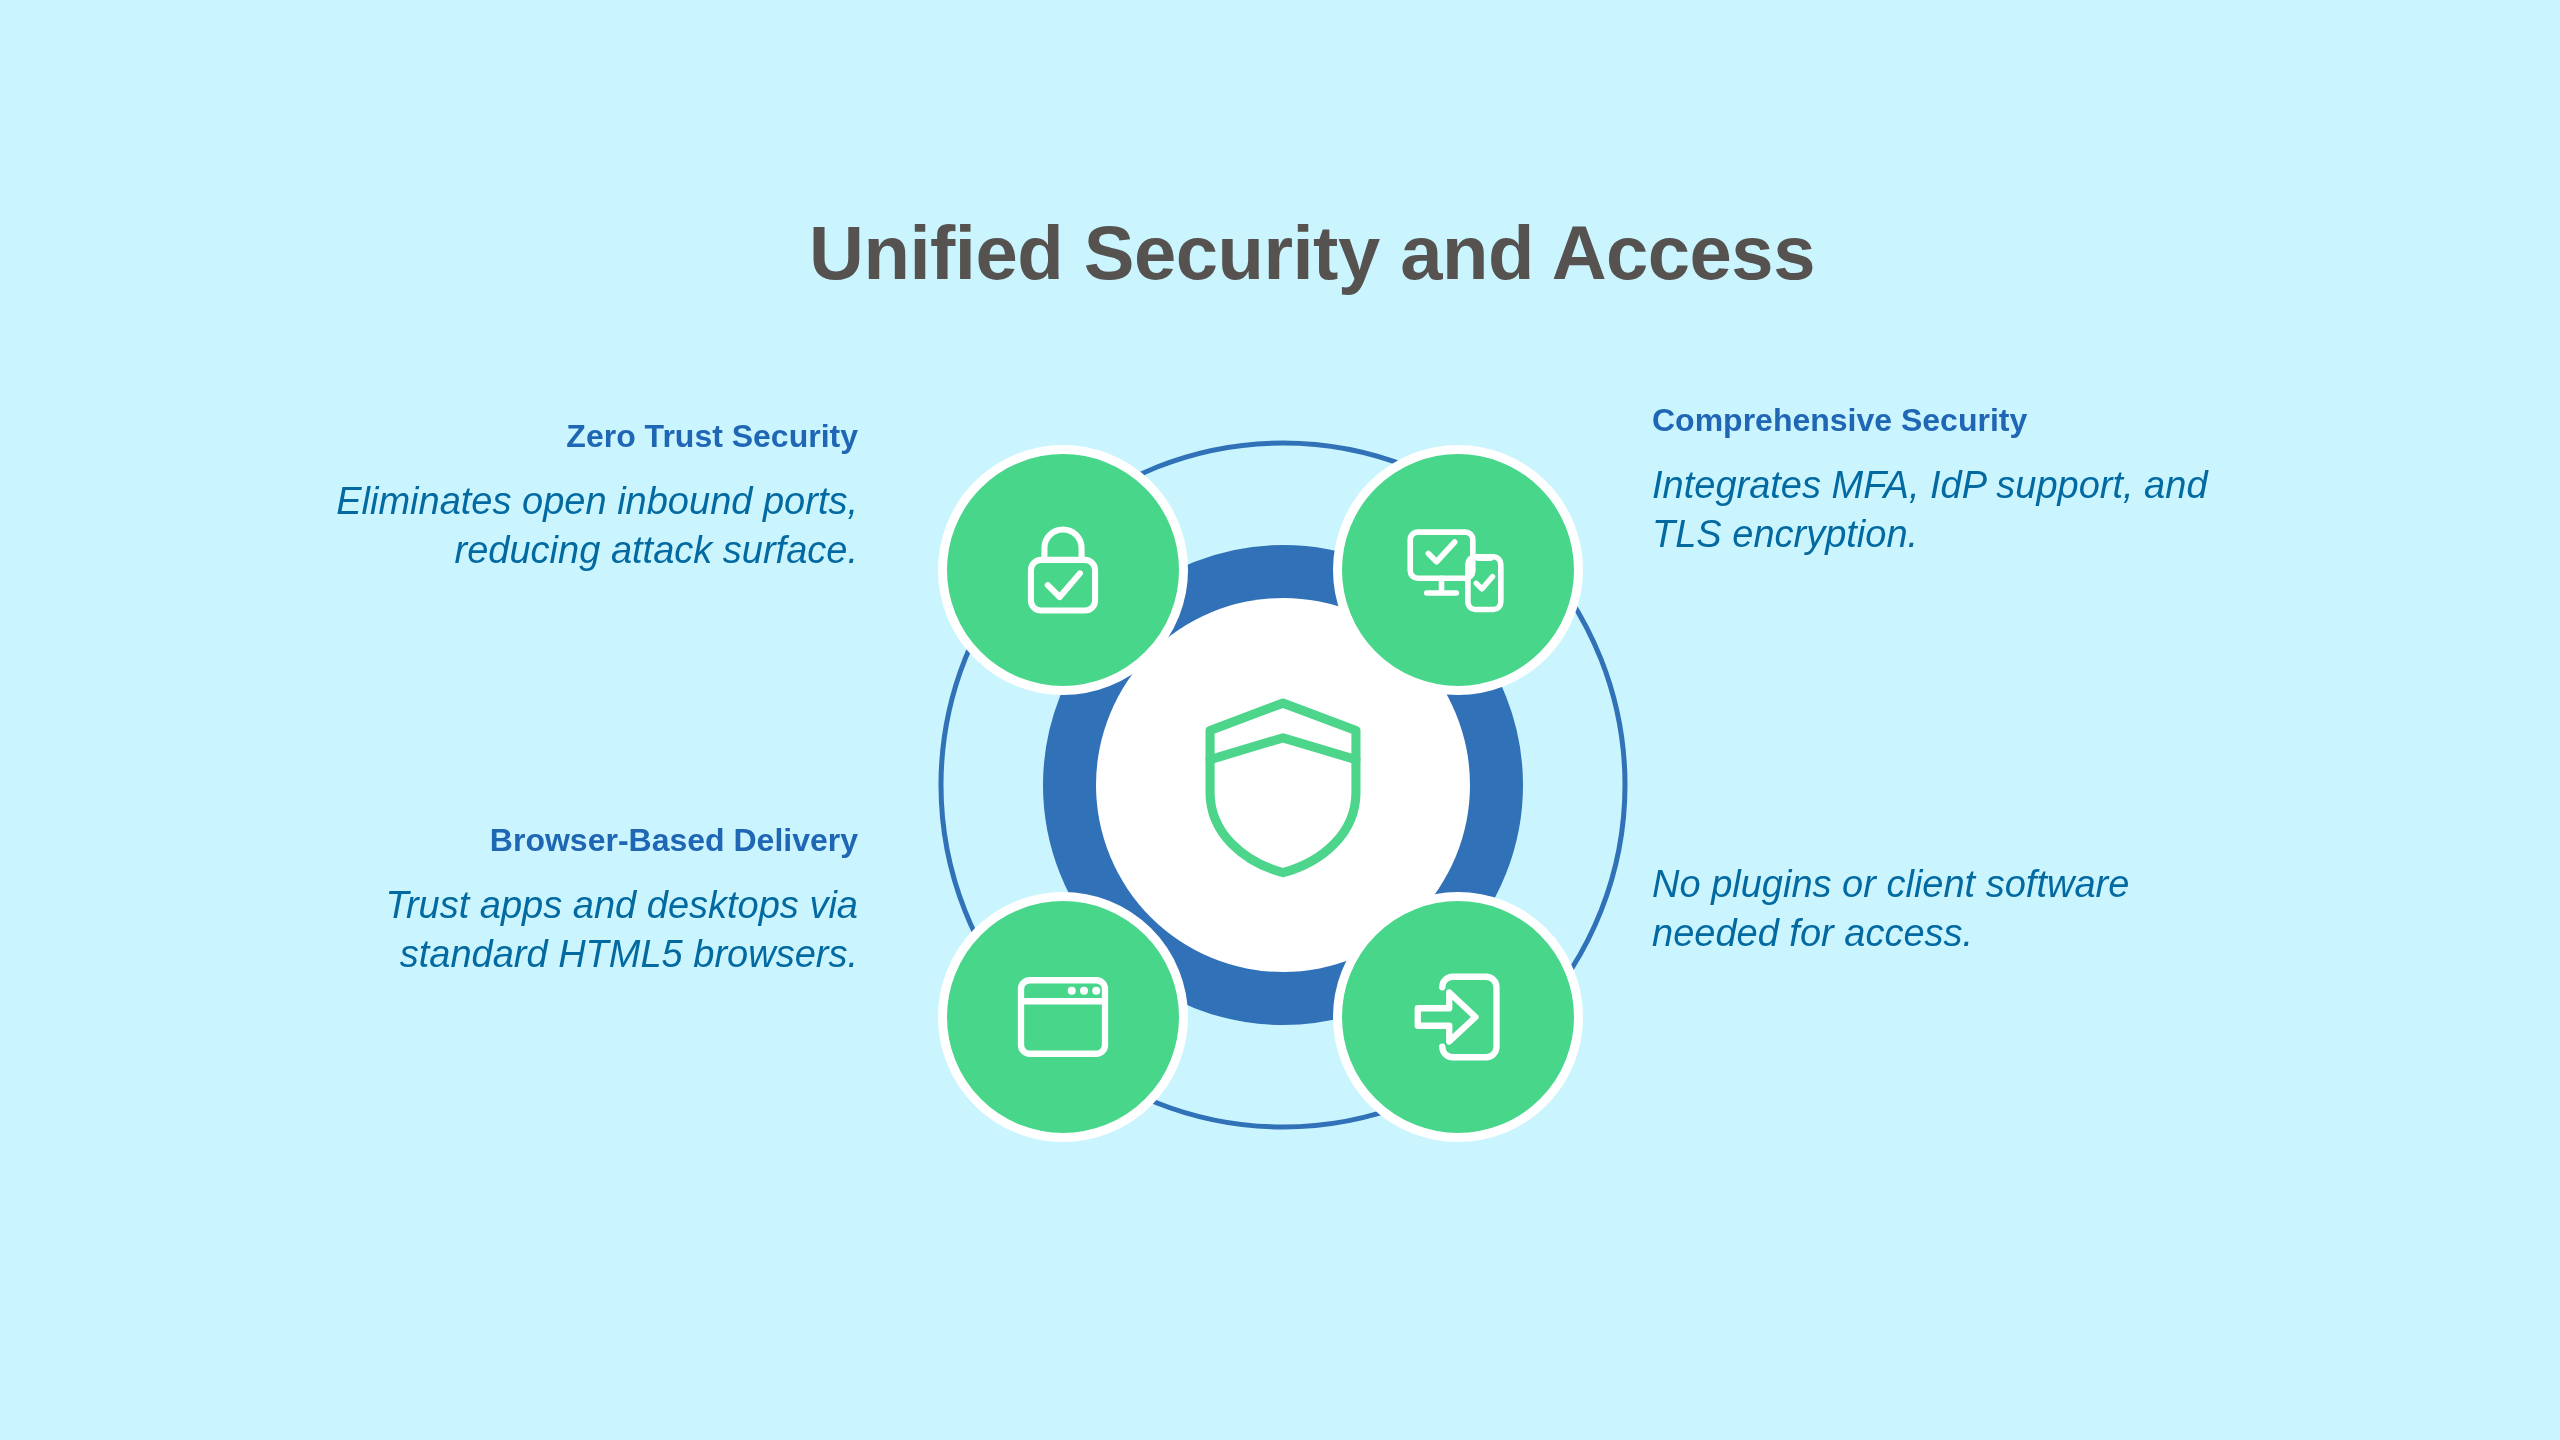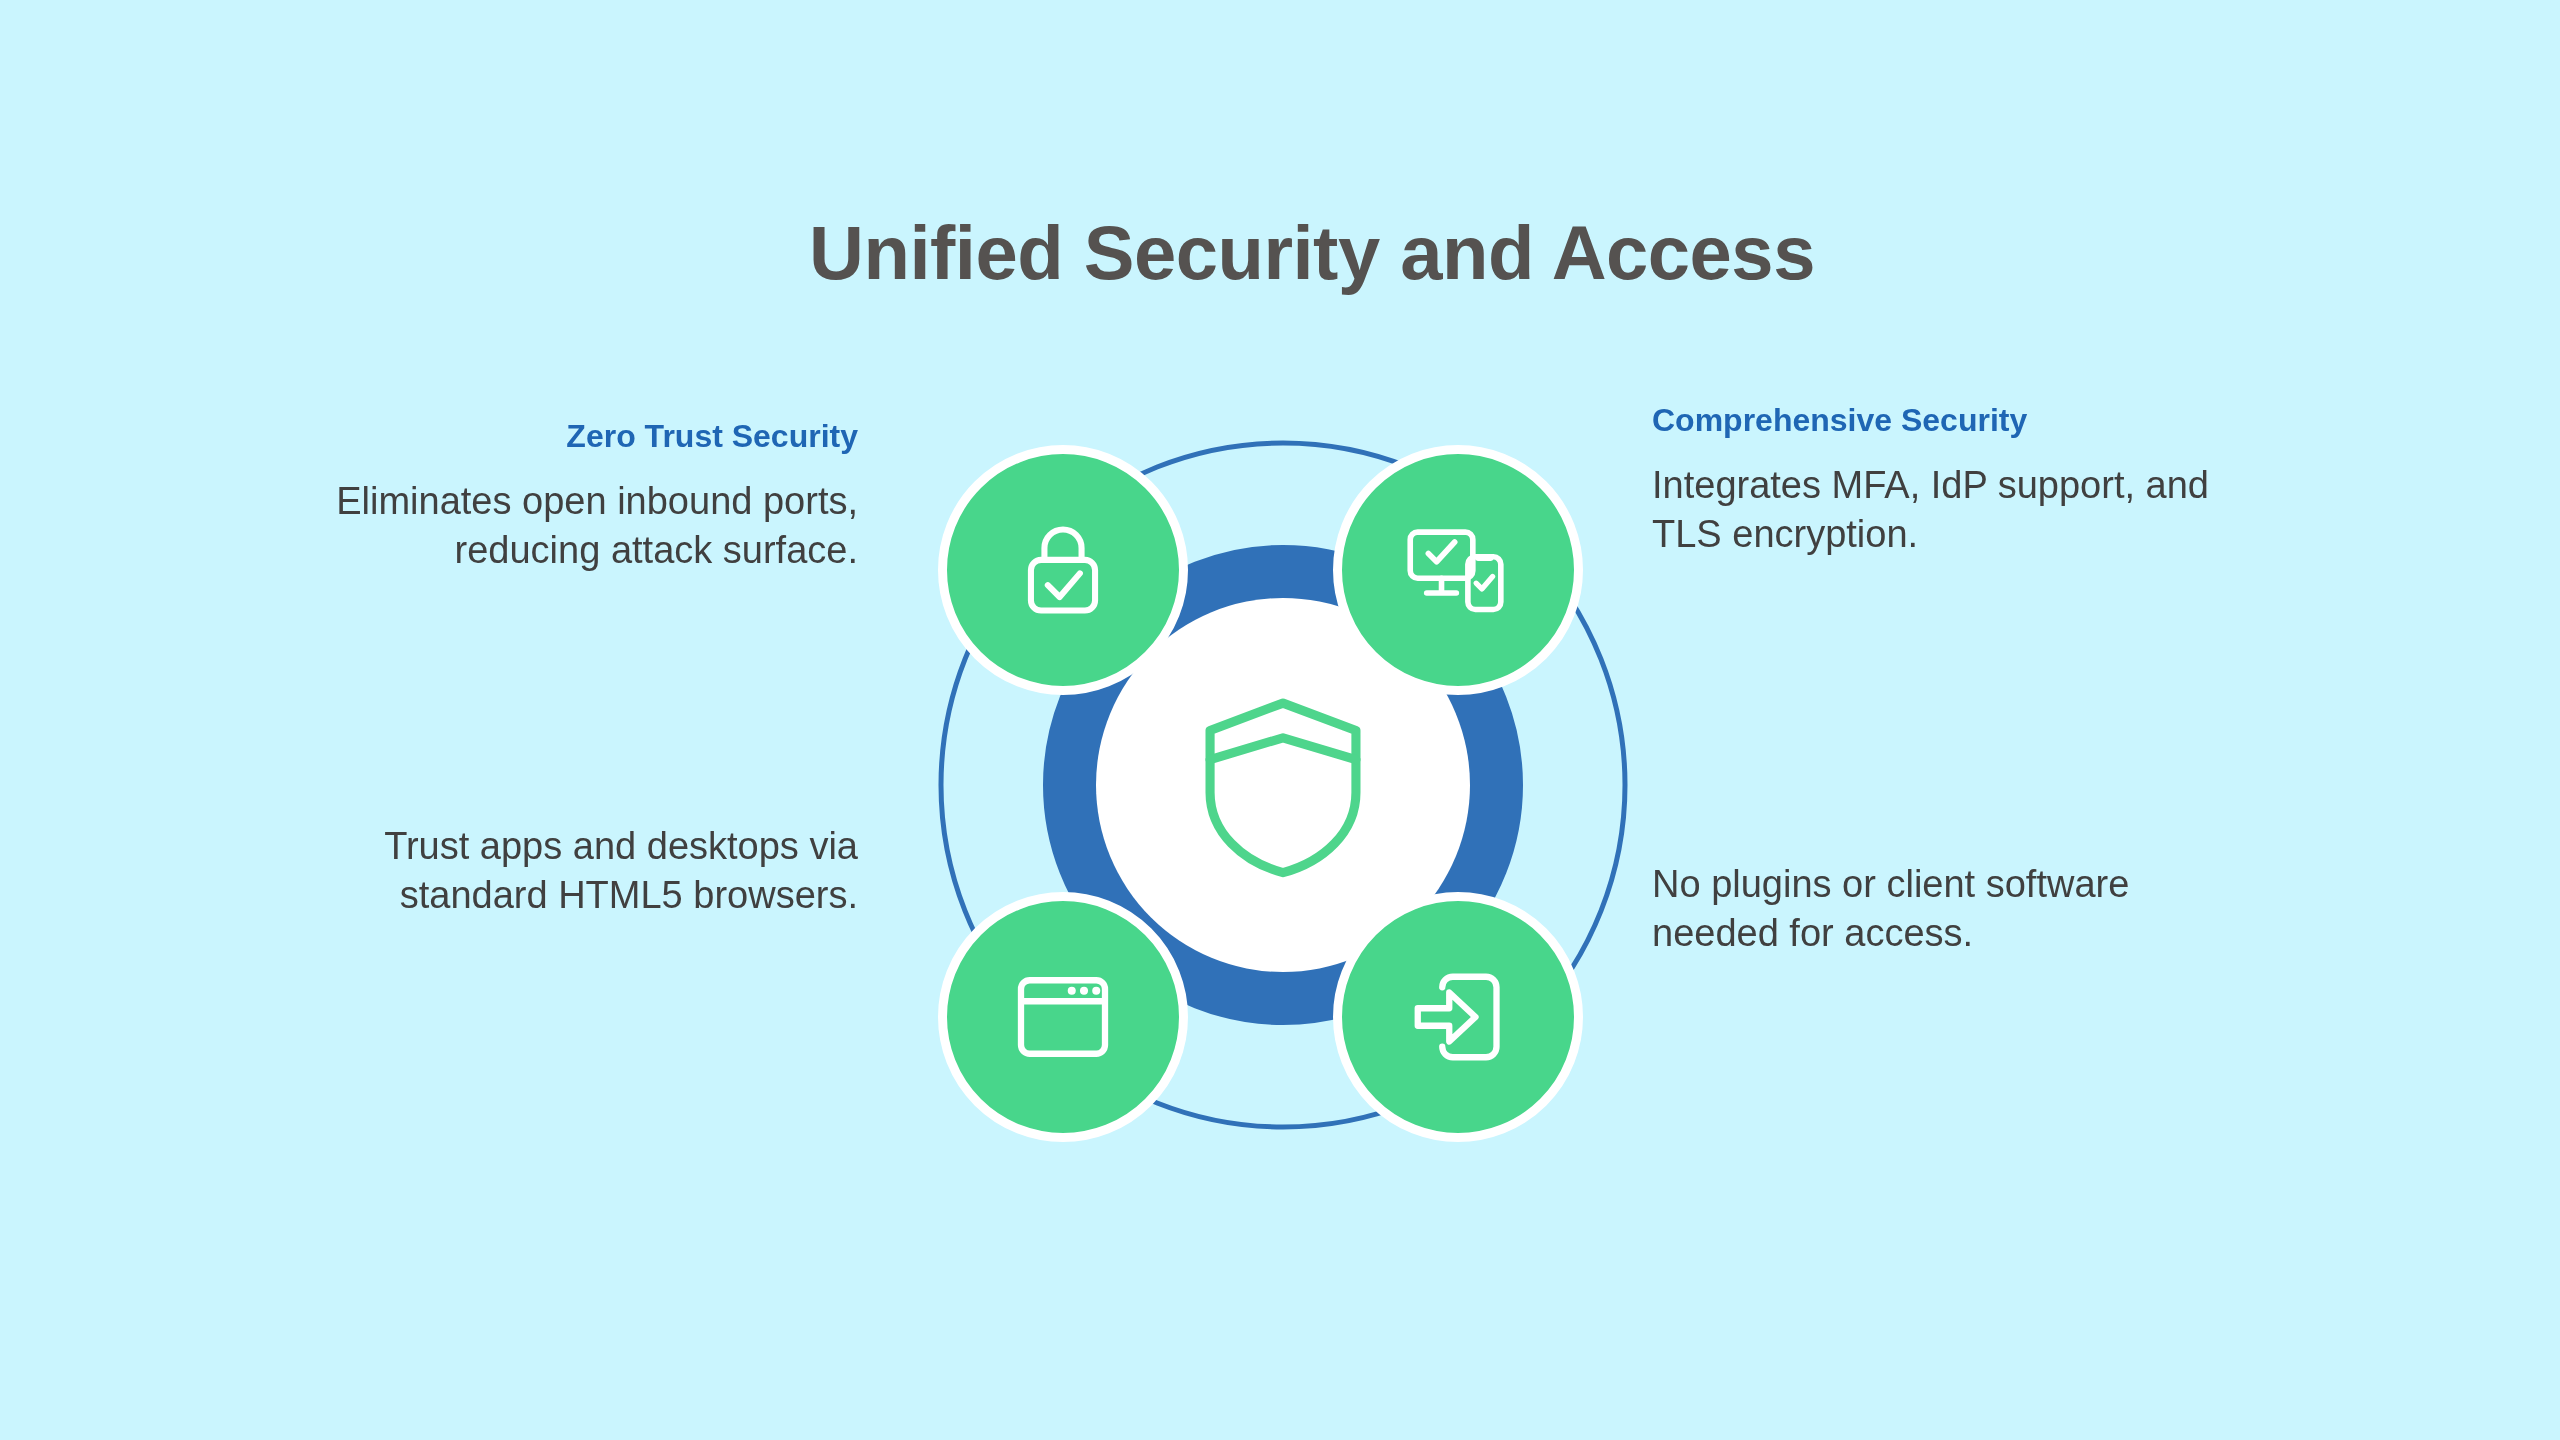--- a/index.html
+++ b/index.html
@@ -44,23 +44,24 @@
   .feature-heading {
     font-size: 32px;
     font-weight: bold;
     color: #1F66B4;
     line-height: 1.16;
     margin: 0 0 22px 0;
   }
   .feature-body {
     font-size: 38px;
     font-weight: normal;
-    color: #404040;
+    color: #0369a1;
     line-height: 1.28;
     margin: 0;
+    font-style: italic;
   }
 
   .feature.left  { text-align: right; }
   .feature.right { text-align: left;  }
 
   #feature-zero-trust     { left: 258px;  top: 418px; }
   #feature-browser        { left: 258px;  top: 822px; }
   #feature-comprehensive  { left: 1652px; top: 402px; }
   #feature-clientless     { left: 1652px; top: 860px; }
 
@@ -110,20 +111,21 @@
 <div class="slide">
 
   <h1 class="page-title">Unified Security and Access</h1>
 
   <div class="feature left" id="feature-zero-trust">
     <div class="feature-heading">Zero Trust Security</div>
     <div class="feature-body">Eliminates open inbound ports, reducing attack surface.</div>
   </div>
 
   <div class="feature left" id="feature-browser">
+    <div class="feature-heading">Browser-Based Delivery</div>
     <div class="feature-body">Trust apps and desktops via standard HTML5 browsers.</div>
   </div>
 
   <div class="feature right" id="feature-comprehensive">
     <div class="feature-heading">Comprehensive Security</div>
     <div class="feature-body">Integrates MFA, IdP support, and TLS encryption.</div>
   </div>
 
   <div class="feature right" id="feature-clientless">
     <div class="feature-body">No plugins or client software needed for access.</div>

